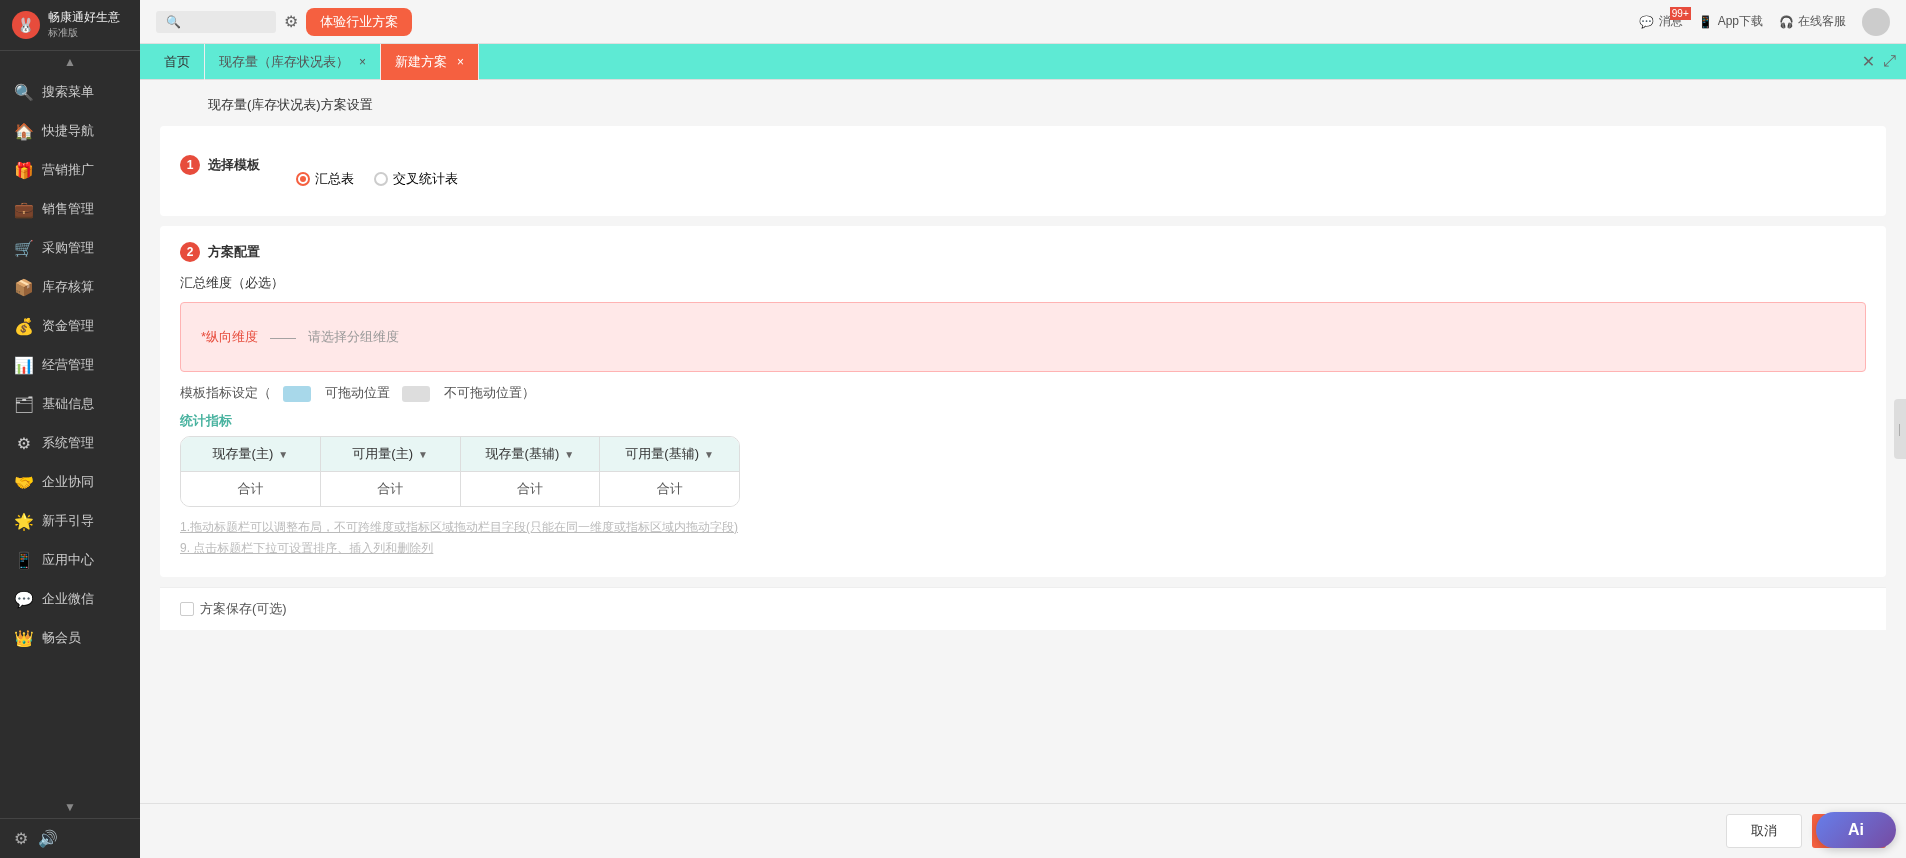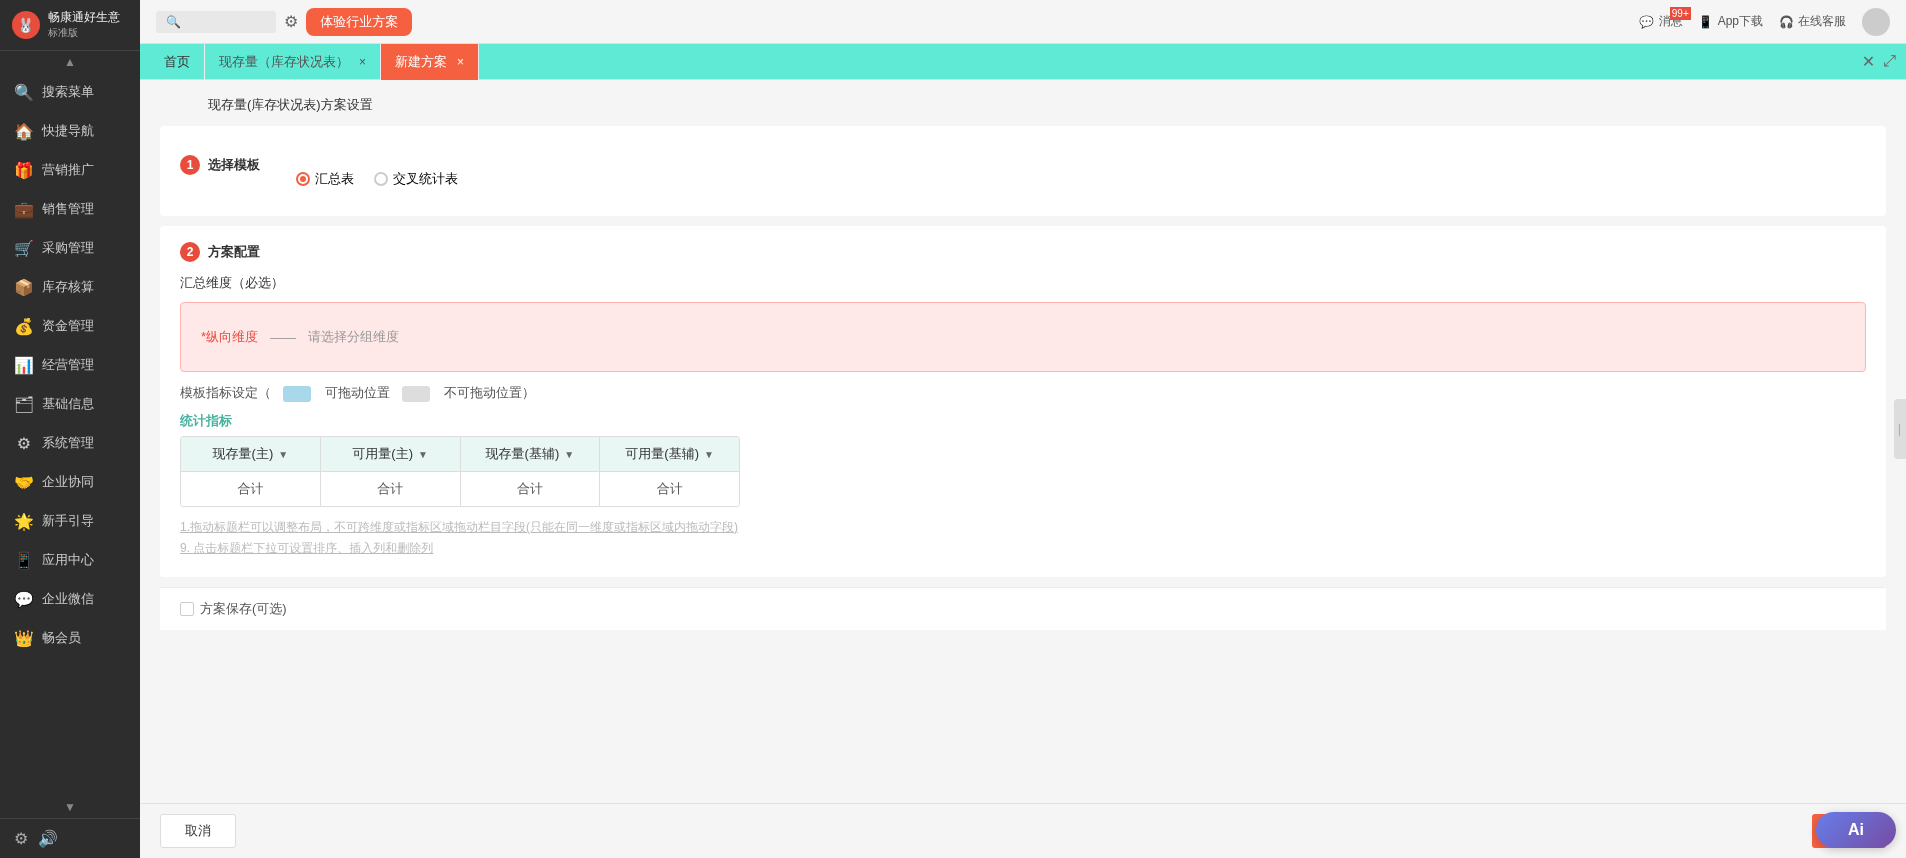--- a/index.html
+++ b/index.html
@@ -147,21 +147,21 @@
 
     
     .indicator-row { display: flex; align-items: center; gap: 12px; margin-bottom: 10px; font-size: 13px; color: #555; }
     .indicator-legend { display: flex; align-items: flex-end; gap: 14px; }
     .legend-box { width: 28px; height: 16px; border-radius: 3px; }
     .legend-box.draggable { background: #a8d8ea; }
     .legend-box.non-draggable { background: #ddd; }
 
     
     .stats-label { color: #4ab3a0; font-size: 13px; font-weight: bold; margin-bottom: 6px; }
-    .stats-table { border: 1px solid #ddd; border-radius: 3px; overflow: hidden; width: 560px; }
+    .stats-table { border: 1px solid #ddd; border-radius: 10px; overflow: hidden; width: 560px; }
     .stats-table-header { display: flex; background: #e8f6f4; }
     .stats-col {
       flex: 1; padding: 8px 10px; display: flex; align-items: center; justify-content: center;
       gap: 5px; border-right: 1px solid #ddd; font-size: 13px; color: #333;
     }
     .stats-col:last-child { border-right: none; }
     .stats-table-row { display: flex; border-top: 1px solid #ddd; background: white; }
     .stats-cell {
       flex: 1; padding: 8px 10px; text-align: center;
       border-right: 1px solid #ddd; font-size: 13px; color: #555;
@@ -173,21 +173,21 @@
     .tips { margin-top: 12px; font-size: 12px; color: #bbb; text-decoration: underline; }
     .tips p { margin-bottom: 4px; }
 
     
     .footer-section { background: white; border-top: 1px solid #eee; padding: 12px 20px; }
     .checkbox-row { display: flex; align-items: center; gap: 6px; font-size: 13px; color: #555; }
     .checkbox-box { width: 14px; height: 14px; border: 1px solid #ccc; border-radius: 2px; cursor: pointer; }
 
     
     .bottom-actions {
-      padding: 10px 20px; display: flex; justify-content: space-between; gap: 10px;
+      padding: 10px 20px; display: flex; justify-content: flex-end; gap: 10px;
       background: #f5f5f5; border-top: 1px solid #e0e0e0;
     }
     .btn-cancel {
       padding: 7px 24px; border: 1px solid #ddd; background: white;
       border-radius: 3px; cursor: pointer; font-size: 13px; color: #333;
     }
     .btn-query {
       padding: 7px 24px; background: #f56040; color: white;
       border: none; border-radius: 3px; cursor: pointer; font-size: 13px;
     }

